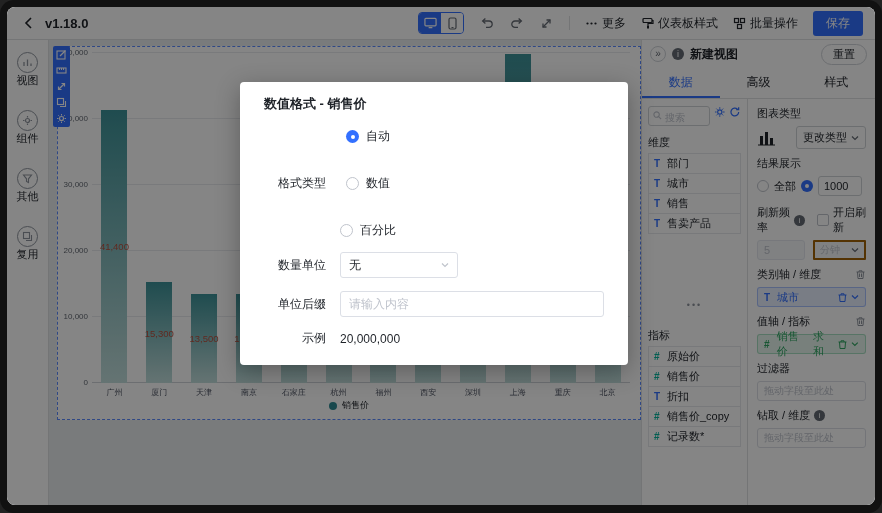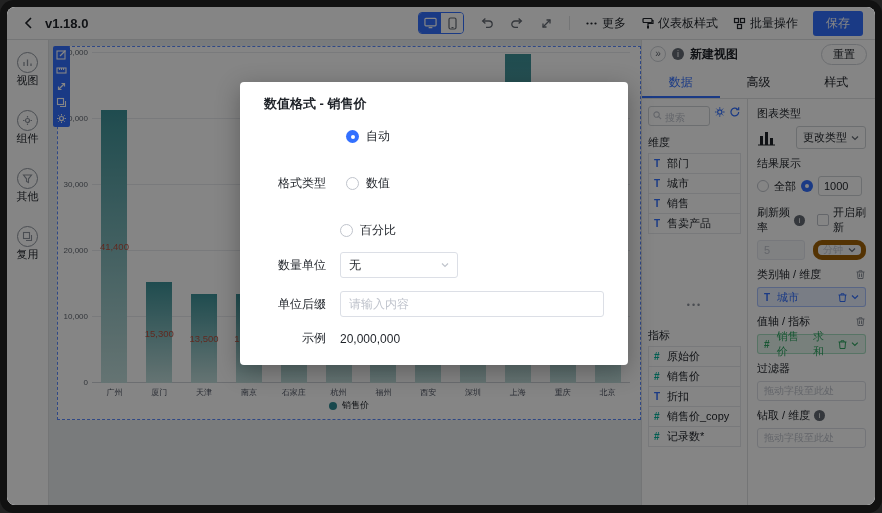--- a/index.html
+++ b/index.html
@@ -83,21 +83,21 @@
   .radio-row { display:flex; align-items:center; gap:5px; }
   .radio { width:12px; height:12px; border:1px solid #c0c4cc; border-radius:50%; background:#fff; flex:none; cursor:pointer; }
   .radio.checked { border:none; background:#3370ff; position:relative; }
   .radio.checked::after { content:""; position:absolute; left:4px; top:4px; width:4px; height:4px; background:#fff; border-radius:50%; }
   .radio-label { font-size:11px; color:#1f2329; }
   .num-input { width:44px; height:20px; border:1px solid #d0d3d6; border-radius:3px; font-size:11px; padding:0 5px; color:#1f2329; outline:none; }
   .refresh-head { display:flex; align-items:center; gap:4px; margin:9px 0 5px; font-size:11px; color:#1f2329; }
   .checkbox { width:12px; height:12px; border:1px solid #c0c4cc; border-radius:2px; background:#fff; flex:none; margin-left:8px; cursor:pointer; }
   .refresh-row { display:flex; gap:8px; }
   .dis-input { width:48px; height:20px; border:1px solid #e4e7ed; background:#f5f7fa; border-radius:3px; font-size:11px; color:#c0c4cc; padding:0 6px; outline:none; }
-  .dis-select { width:54px; height:20px; border:5px solid #a16207; background:#f5f7fa; border-radius:9px; font-size:10px; color:#c0c4cc; display:flex; align-items:center; justify-content:space-between; padding:0 5px; }
+  .dis-select { width:54px; height:20px; border:2px solid #a16207; background:#f5f7fa; border-radius:1px; font-size:10px; color:#c0c4cc; display:flex; align-items:center; justify-content:space-between; padding:0 5px; }
   .pill { height:20px; border-radius:3px; display:flex; align-items:center; gap:4px; padding:0 6px; font-size:11px; cursor:pointer; }
   .pill .right { margin-left:auto; display:flex; align-items:center; gap:3px; }
   .pill-blue { background:#e8efff; border:1px solid rgba(51,112,255,.35); color:#3370ff; }
   .pill-green { background:#e7f6ee; border:1px solid rgba(52,179,110,.35); color:#2fa562; }
   .drop-zone { height:20px; border:1px solid #dcdfe6; border-radius:3px; display:flex; align-items:center; padding:0 6px; font-size:10px; color:#bfc3cc; }
 
   
   .overlay { position:absolute; left:0; top:0; right:0; bottom:0; background:rgba(0,0,0,0.48); z-index:40; }
   .modal { position:absolute; left:233px; top:75px; width:388px; background:#fff; border-radius:4px; box-shadow:0 6px 24px rgba(0,0,0,.3); z-index:50; padding:13px 24px 16px; }
   .modal-title { font-size:13px; font-weight:bold; color:#1f2329; margin-bottom:15px; }

